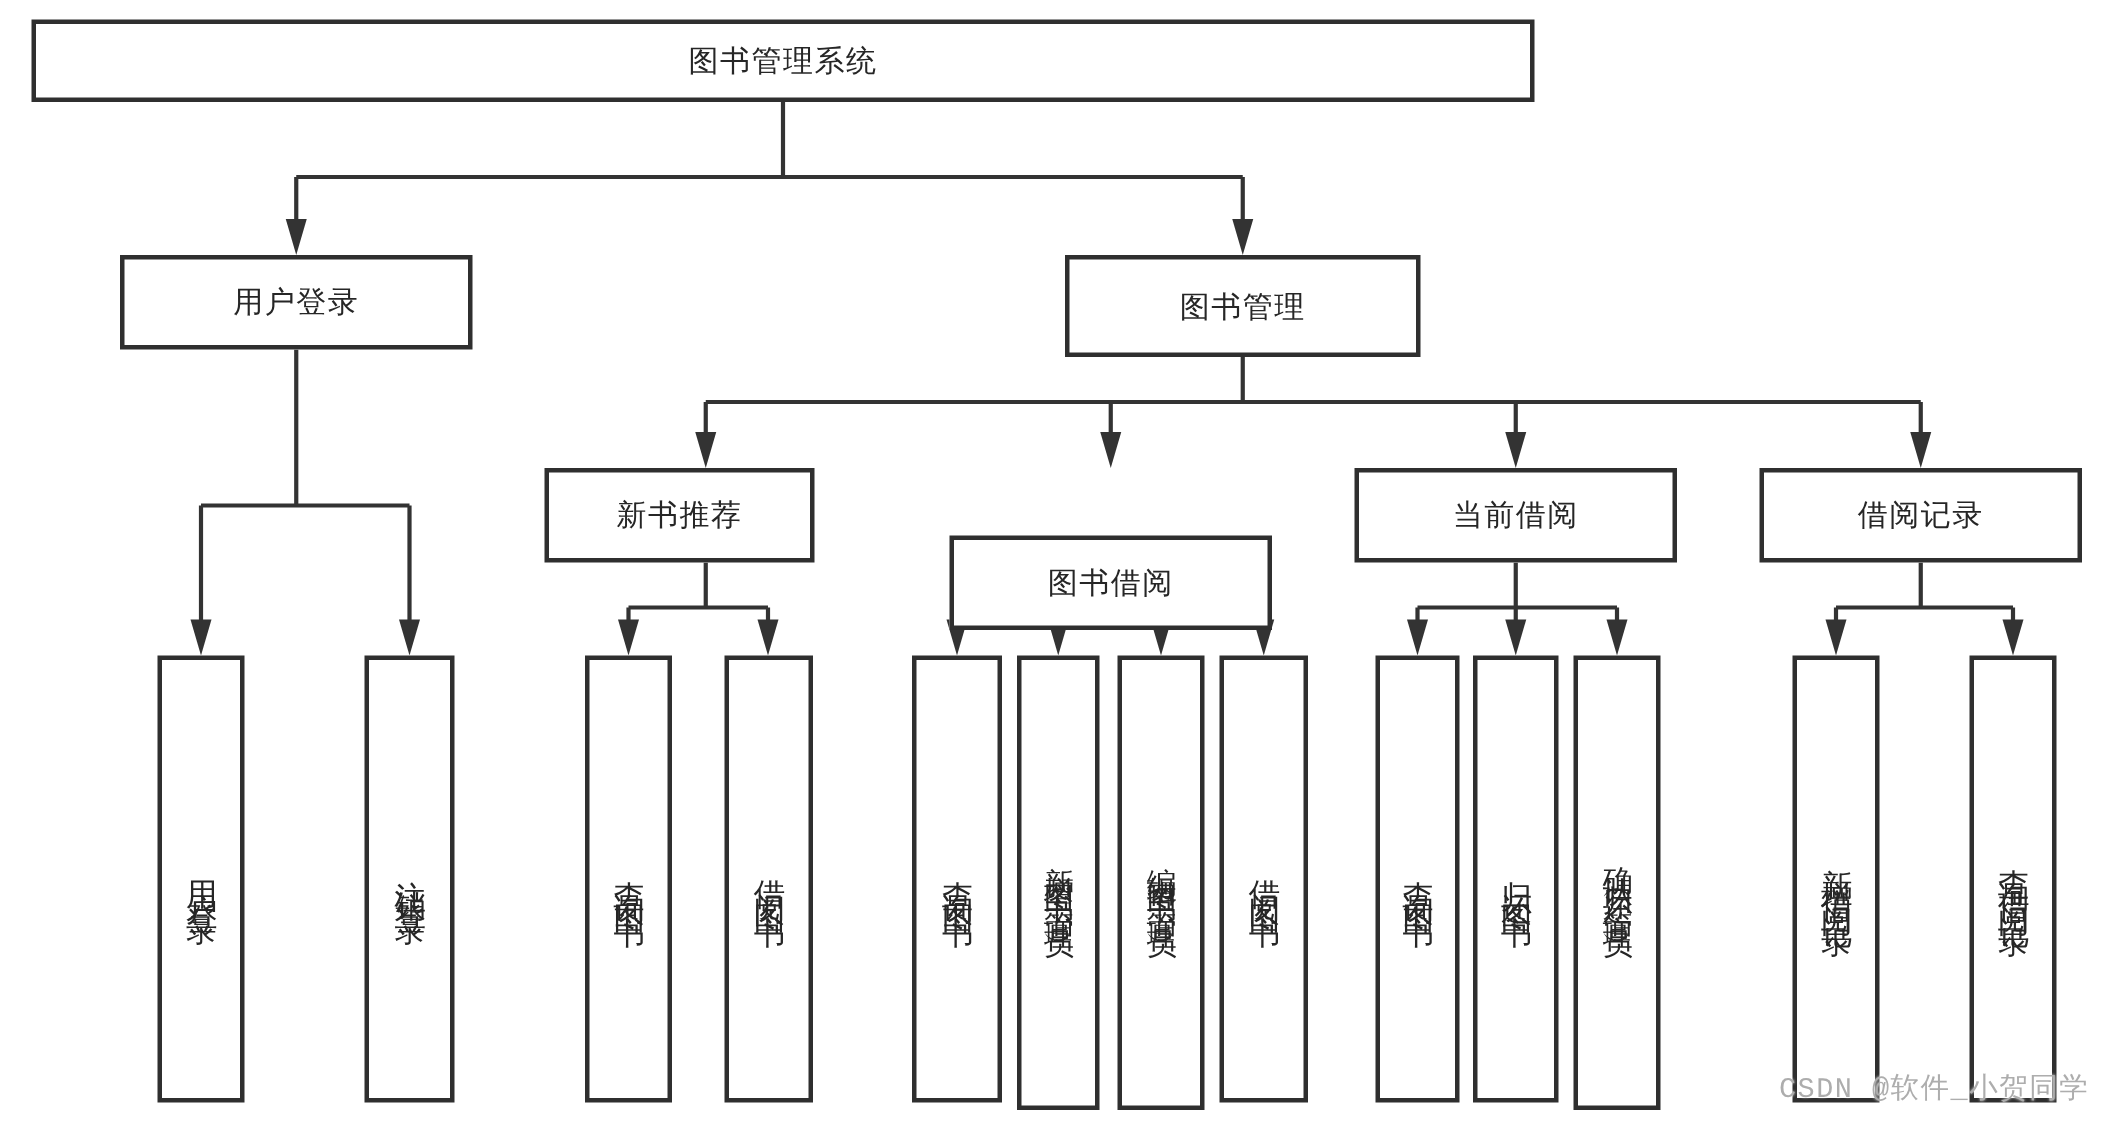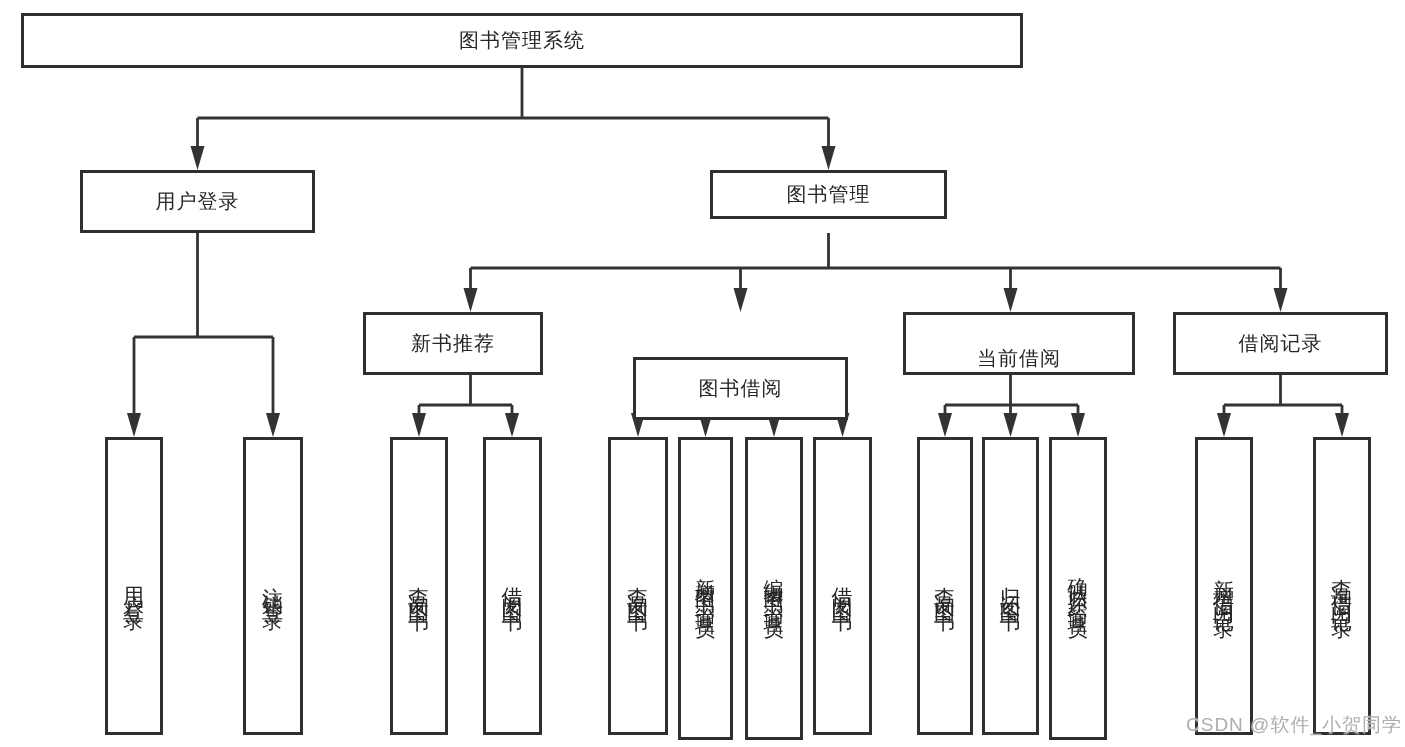--- a/index.html
+++ b/index.html
@@ -36,20 +36,21 @@
     text-orientation:mixed;
     font-size:21px;color:var(--text);
     letter-spacing:8px;line-height:1;
     white-space:nowrap;
   }
   .vlabel.tight{letter-spacing:6px;font-size:20px;}
   .watermark{
     position:absolute;left:1186px;top:712px;z-index:5;
     font-size:19px;color:var(--wm);letter-spacing:1px;white-space:nowrap;
     text-shadow:0 0 2px #ffffff;
+    font-family:Liberation Mono, monospace;
   }
 </style>
 </head>
 <body>
 
 <div class="stage">
 
   <svg class="connectors" width="1405" height="747" viewBox="0 0 1405 747">
     <path d="M522 68 V118 M197.5 118 H828.5 M197.5 118 V154 M828.5 118 V154"></path>
     <path d="M197.5 233 V337 M134 337 H273 M134 337 V421 M273 337 V421"></path>
@@ -81,31 +82,31 @@
     </g>
   </svg>
 
   <div class="node" style="left:21px;top:13px;width:1002px;height:55px;">
     <span class="hlabel">图书管理系统</span>
   </div>
 
   <div class="node" style="left:80px;top:170px;width:235px;height:63px;">
     <span class="hlabel">用户登录</span>
   </div>
-  <div class="node" style="left:710px;top:170px;width:237px;height:49px;">
+  <div class="node" style="left:710px;top:170px;width:237px;height:68px;">
     <span class="hlabel">图书管理</span>
   </div>
 
   <div class="node" style="left:363px;top:312px;width:180px;height:63px;">
     <span class="hlabel">新书推荐</span>
   </div>
   <div class="node" style="left:633px;top:312px;width:215px;height:63px;margin-top:45px;">
     <span class="hlabel">图书借阅</span>
   </div>
-  <div class="node" style="left:903px;top:312px;width:232px;height:63px;align-items:flex-end;">
+  <div class="node" style="left:903px;top:312px;width:215px;height:63px;">
     <span class="hlabel">当前借阅</span>
   </div>
   <div class="node" style="left:1173px;top:312px;width:215px;height:63px;">
     <span class="hlabel">借阅记录</span>
   </div>
 
   <div class="node" style="left:105px;top:437px;width:58px;height:298px;">
     <span class="vlabel">用户登录</span>
   </div>
   <div class="node" style="left:243px;top:437px;width:60px;height:298px;">

